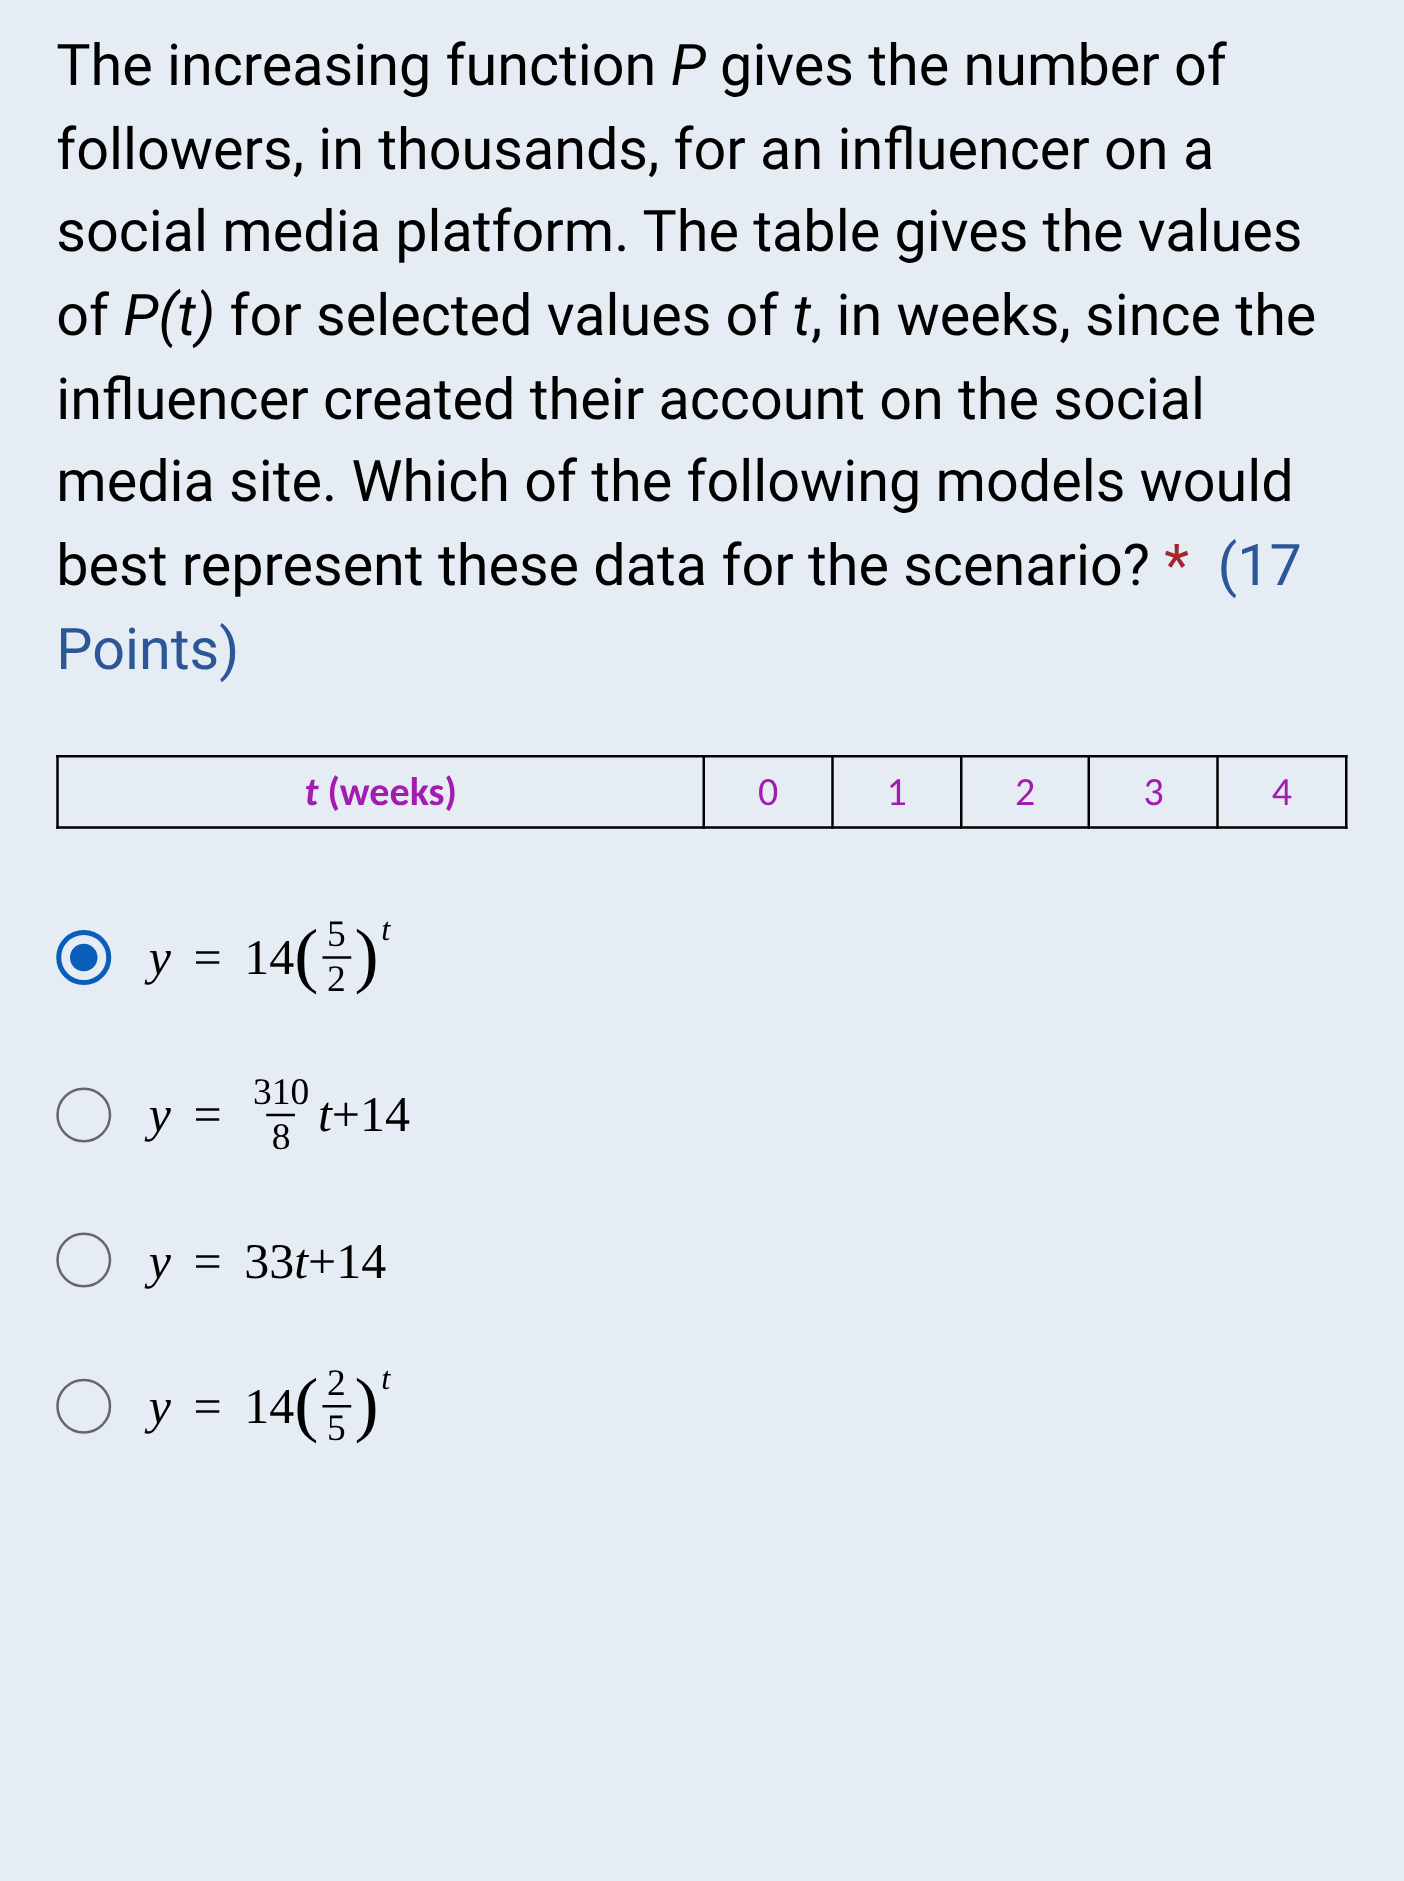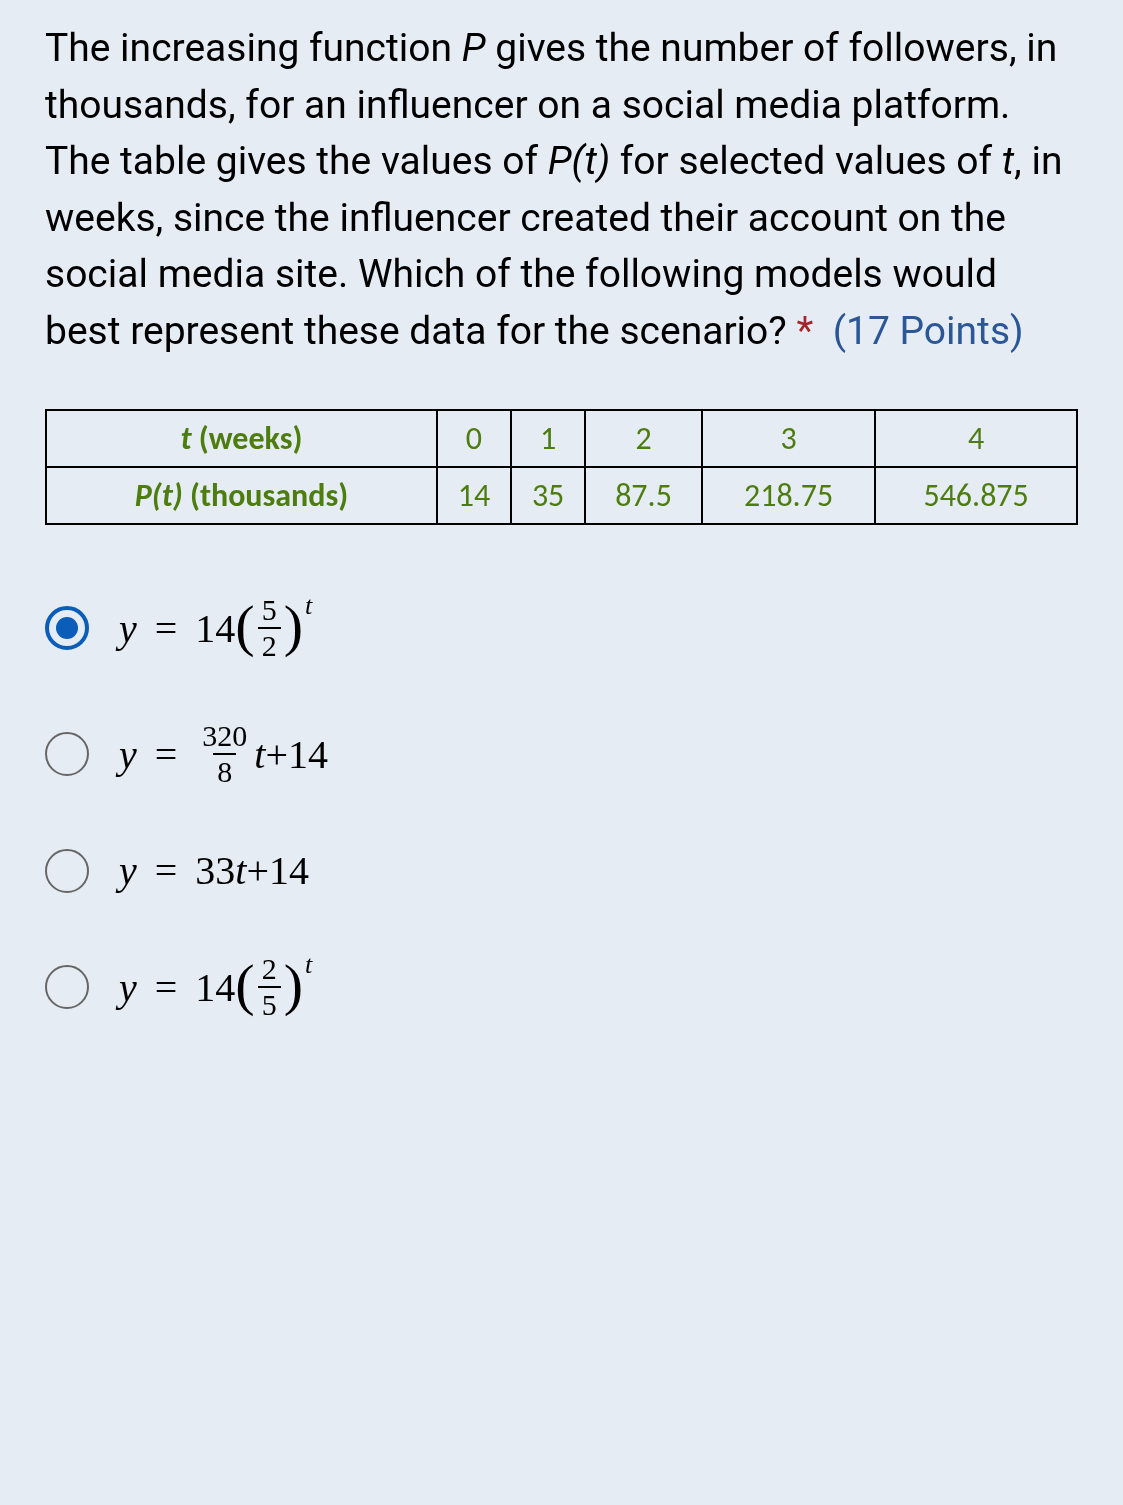--- a/index.html
+++ b/index.html
@@ -7,21 +7,21 @@
     margin: 0;
     padding: 0;
   }
   body {
     background: #e6ecf4;
     font-family: -apple-system, BlinkMacSystemFont, 'Segoe UI', Roboto, Arial, sans-serif;
     padding: 20px 45px 40px 45px;
     width: 1123px;
   }
   .question-text {
-    font-size: 39px;
+    font-size: 46px;
     line-height: 1.45;
     color: #000;
     margin-bottom: 50px;
   }
   .question-text .ital {
     font-style: italic;
   }
   .required {
     color: #a4262c;
   }
@@ -33,21 +33,21 @@
     width: 100%;
     margin-bottom: 70px;
   }
   .data-table td, .data-table th {
     border: 2px solid #000;
     text-align: center;
     font-family: 'Calibri', Arial, sans-serif;
     font-size: 32px;
     padding: 8px 4px;
     background: #e6ecf4;
-    color: #4d7c0f;
+    color: #a21caf;
     font-weight: normal;
   }
   .data-table .row-label {
     font-weight: bold;
   }
   .data-table .row-label .ital {
     font-style: italic;
     font-weight: bold;
   }
   .options {
@@ -145,28 +145,20 @@
 <table class="data-table">
   <tbody>
       <tr>
     <td class="row-label"><span class="ital">t</span><span> (weeks)</span></td>
     <td>0</td>
     <td>1</td>
     <td>2</td>
     <td>3</td>
     <td>4</td>
   </tr>
-  <tr>
-    <td class="row-label"><span class="ital">P(t)</span><span> (thousands)</span></td>
-    <td>14</td>
-    <td>35</td>
-    <td>87.5</td>
-    <td>218.75</td>
-    <td>546.875</td>
-  </tr>
 </tbody>
   </table>
 
 <div class="options">
 
   <div class="option">
     <div class="radio selected"></div>
     <div class="option-label">
       <span>y</span>
       <span class="eq plain">&nbsp;<span>=</span>&nbsp;</span>
@@ -182,21 +174,21 @@
       <span class="sup">t</span>
     </div>
   </div>
 
   <div class="option">
     <div class="radio"></div>
     <div class="option-label">
       <span>y</span>
       <span class="eq plain">&nbsp;<span>=</span>&nbsp;</span>
       <span class="frac">
-        <span class="num">320</span>
+        <span class="num">310</span>
         <span class="den">8</span>
       </span>
       <span>t</span>
       <span class="plain"> + </span>
       <span class="plain">14</span>
     </div>
   </div>
 
   <div class="option">
     <div class="radio"></div>

